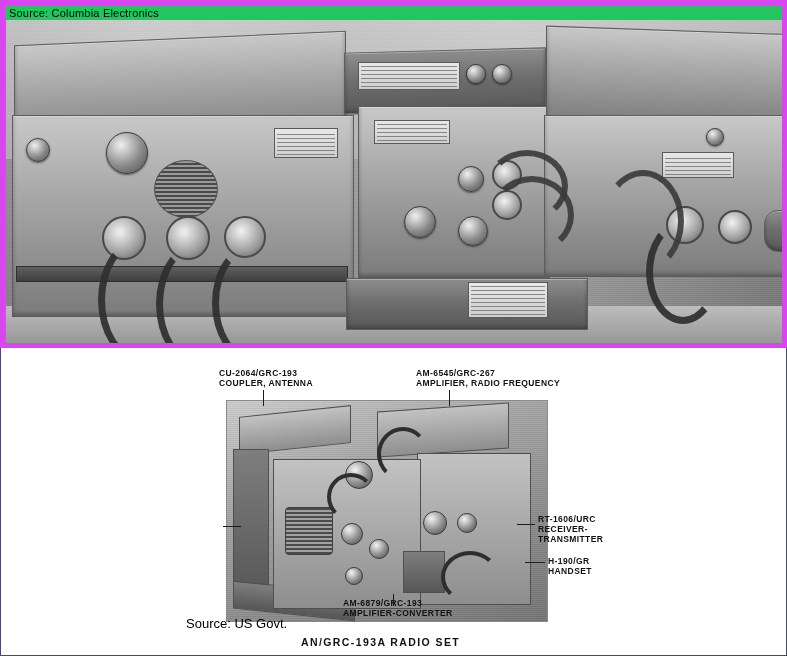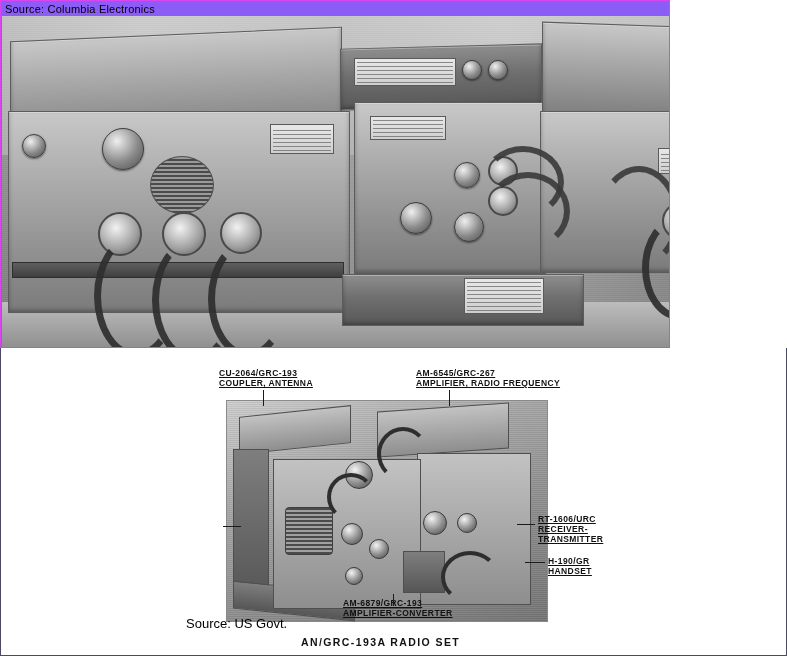--- a/index.html
+++ b/index.html
@@ -17,25 +17,25 @@
     background: #ffffff;
     overflow: hidden;
     box-sizing: border-box;
   }
 
   
   .top-panel {
     position: absolute;
     left: 0;
     top: 0;
-    width: 670px;
+    width: 787px;
     height: 348px;
-    border: 1px solid #d946ef;
+    border: 5px solid #d946ef;
     box-sizing: border-box;
-    background: #8b5cf6;
+    background: #22c55e;
     overflow: hidden;
   }
   .source-top {
     position: absolute;
     left: 4px;
     top: 2px;
     font-size: 11px;
     color: #000;
     z-index: 40;
     letter-spacing: 0.2px;
@@ -182,21 +182,20 @@
 
   .callout {
     position: absolute;
     font-family: "Liberation Sans", sans-serif;
     font-size: 8.5px;
     line-height: 10px;
     color: #111;
     letter-spacing: 0.4px;
     white-space: pre-line;
     font-weight: 600;
-    text-decoration: underline;
   }
   .callout.right { text-align: left; }
   .callout.leftal { text-align: left; }
   .leader {
     position: absolute;
     background: #1a1a1a;
     height: 1px;
   }
 
   .source-bottom {

